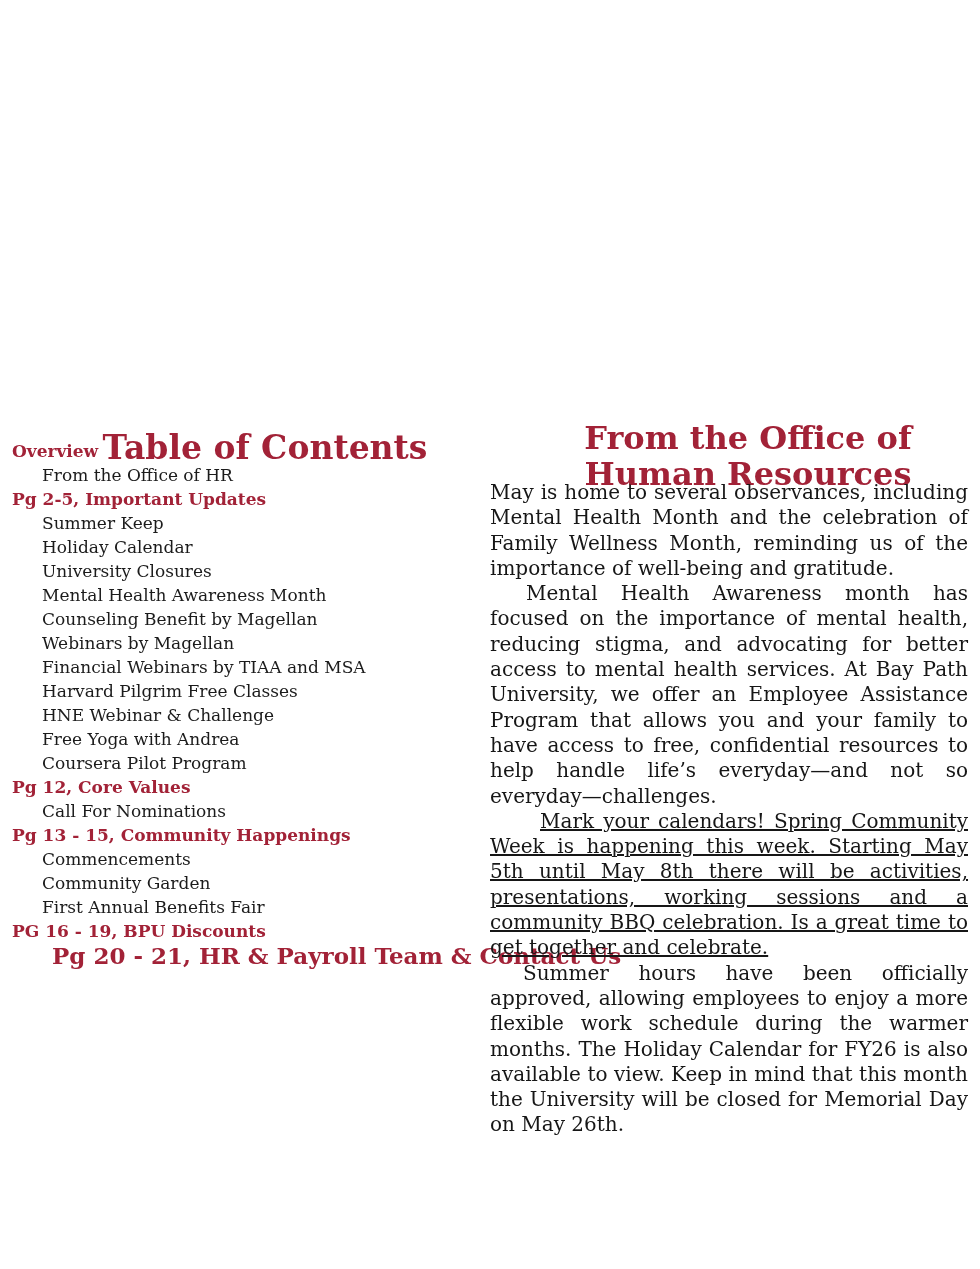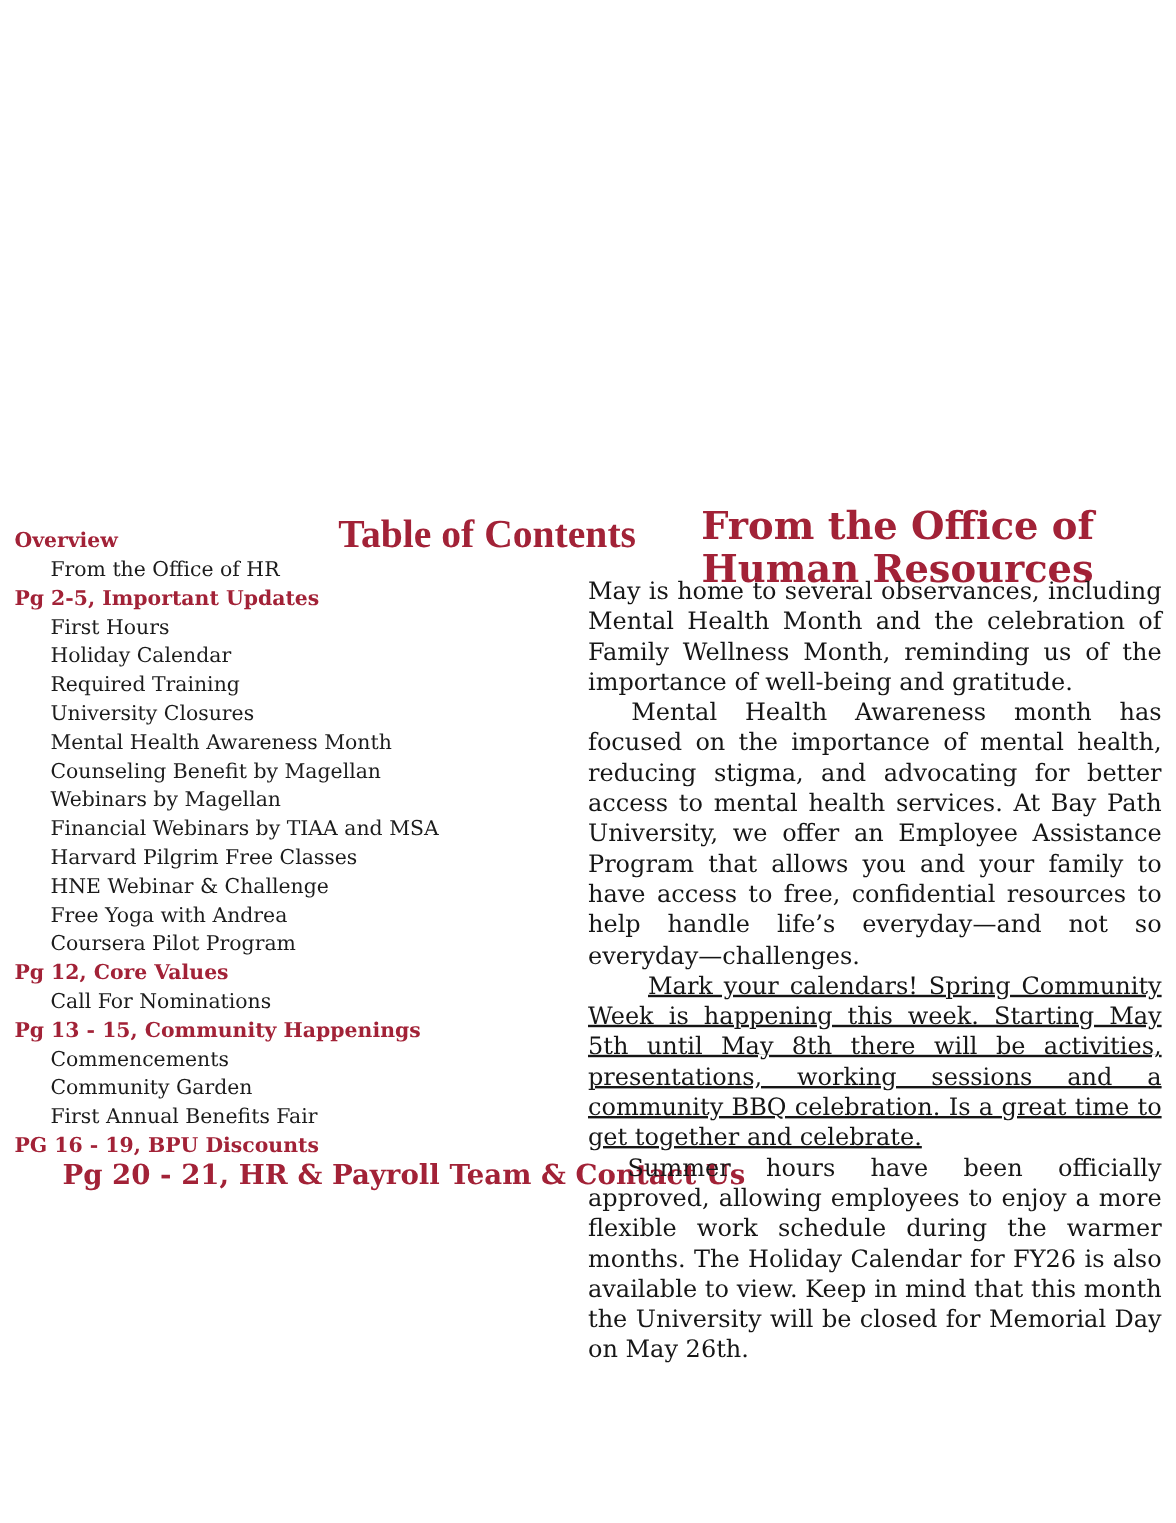--- a/index.html
+++ b/index.html
@@ -15,26 +15,25 @@
     height: 1269px;
     background: var(--page-bg);
     overflow: hidden;
   }
   
   .toc-title {
     position: absolute;
     left: 0;
     top: 406px;
     width: 530px;
-    text-align: right;
+    text-align: center;
     font-size: 33px;
     font-weight: 700;
     color: var(--accent);
     letter-spacing: 0;
-    font-family: Liberation Serif, serif;
   }
   .toc-list {
     position: absolute;
     left: 12px;
     top: 439px;
     width: 462px;
     font-size: 17px;
     line-height: 24px;
     color: var(--body-text);
   }
@@ -82,23 +81,22 @@
 <body>
 
 <div class="page">
 
   <h1 class="toc-title">Table of Contents</h1>
 
   <div class="toc-list">
       <div class="toc-entry toc-section">Overview</div>
       <div class="toc-entry toc-item">From the Office of HR</div>
       <div class="toc-entry toc-section">Pg 2-5, Important Updates</div>
-      <div class="toc-entry toc-item">First Hours</div>
+      <div class="toc-entry toc-item">Summer Keep</div>
       <div class="toc-entry toc-item">Holiday Calendar</div>
-      <div class="toc-entry toc-item">Required Training</div>
       <div class="toc-entry toc-item">University Closures</div>
       <div class="toc-entry toc-item">Mental Health Awareness Month</div>
       <div class="toc-entry toc-item">Counseling Benefit by Magellan</div>
       <div class="toc-entry toc-item">Webinars by Magellan</div>
       <div class="toc-entry toc-item">Financial Webinars by TIAA and MSA</div>
       <div class="toc-entry toc-item">Harvard Pilgrim Free Classes</div>
       <div class="toc-entry toc-item">HNE Webinar &amp; Challenge</div>
       <div class="toc-entry toc-item">Free Yoga with Andrea</div>
       <div class="toc-entry toc-item">Coursera Pilot Program</div>
       <div class="toc-entry toc-section">Pg 12, Core Values</div>

